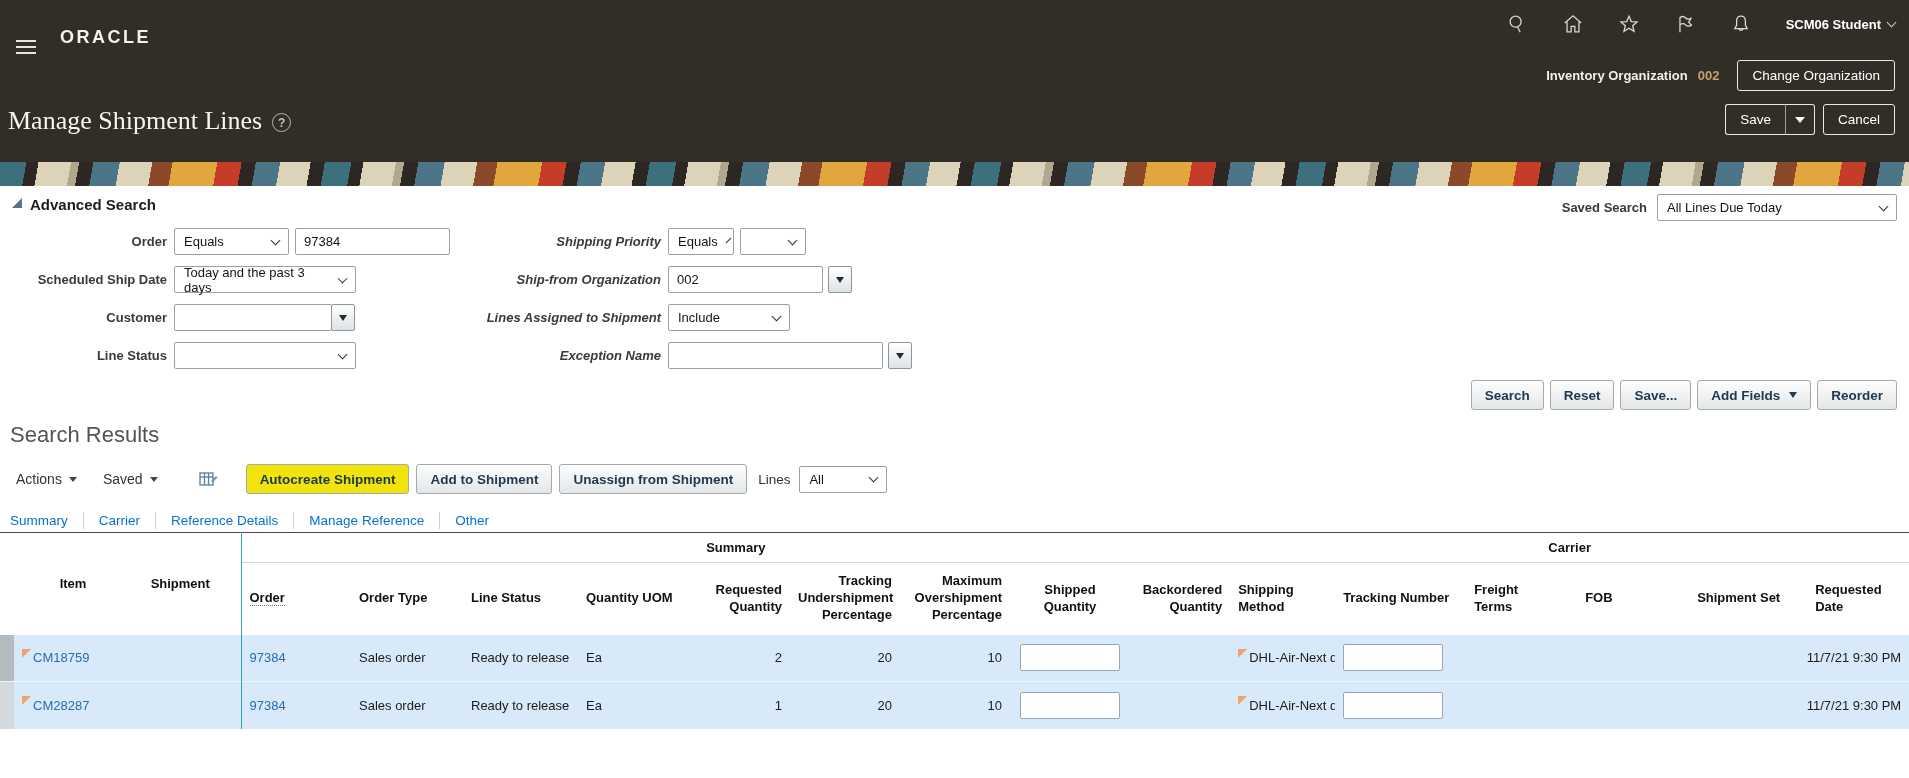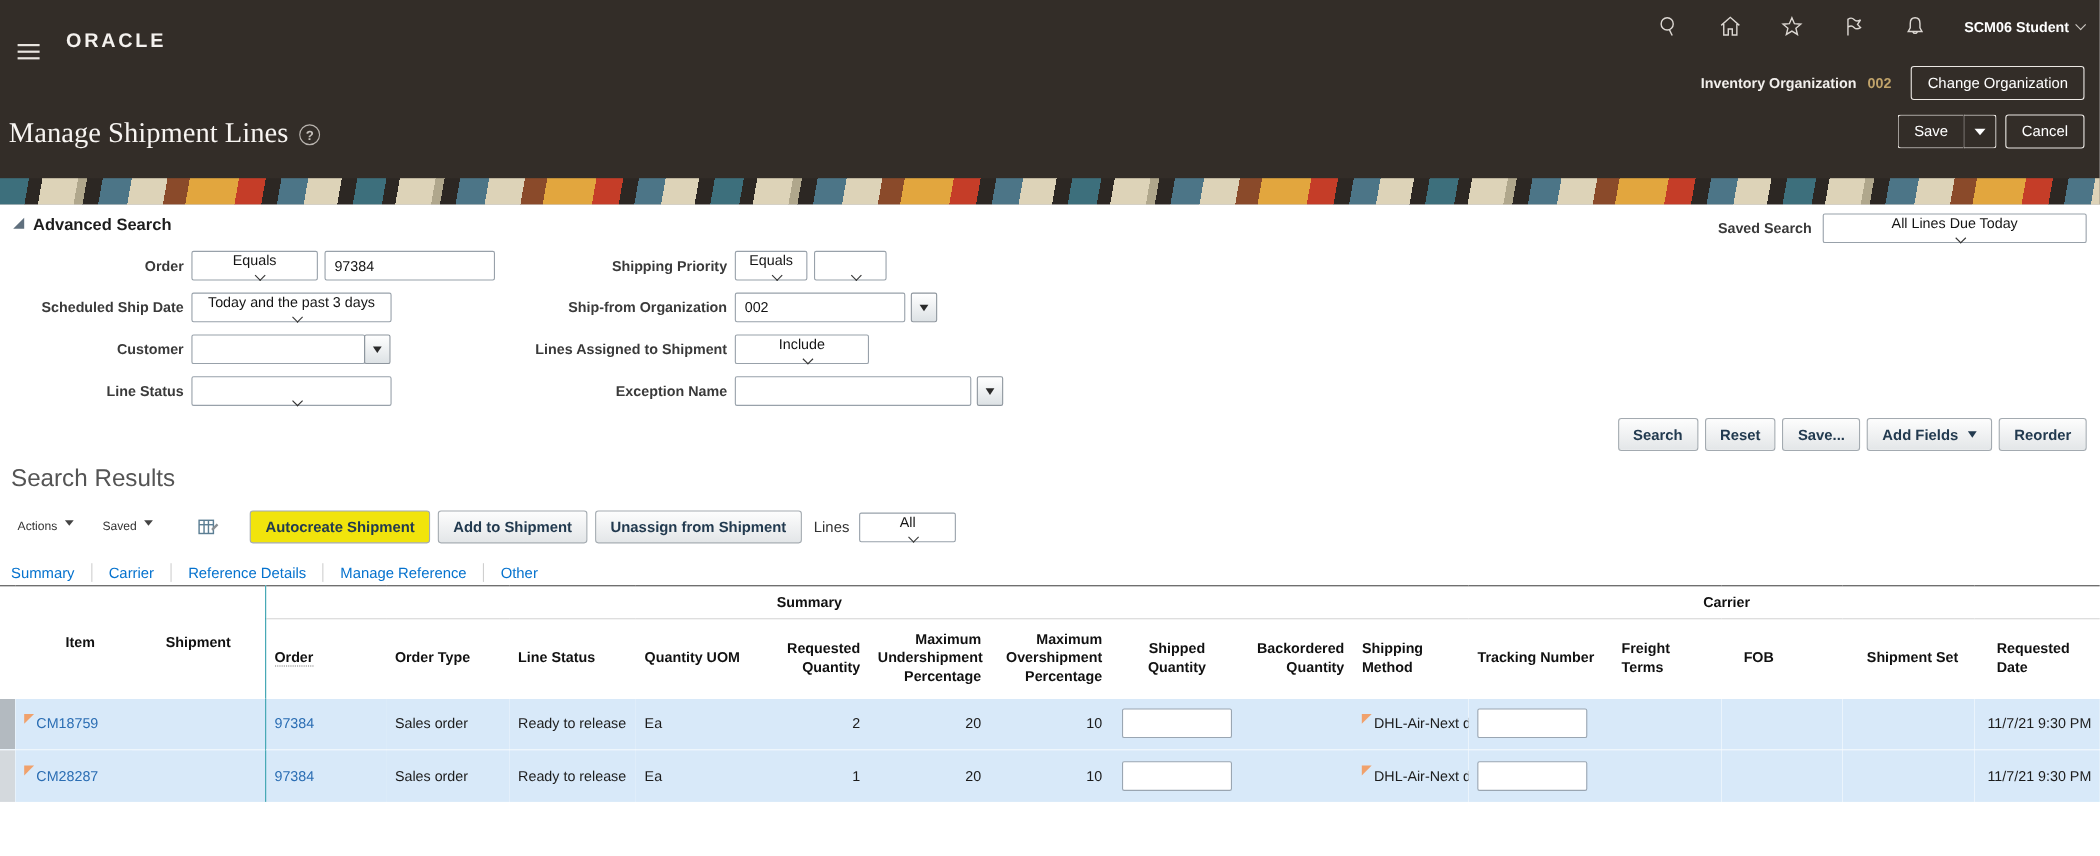--- a/index.html
+++ b/index.html
@@ -39,38 +39,38 @@
       #e2a63e 170px 214px, #c53d28 214px 238px, #2c2723 238px 252px, #4c7587 252px 276px,
       #ddd3b8 276px 306px, #2c2723 306px 320px); }
 
   
   .advs { position:absolute; top:186px; left:0; width:1909px; height:234px; background:#fff; }
   .as-head { position:absolute; top:10px; left:12px; display:flex; align-items:center; gap:8px; cursor:pointer; }
   .disc-tri { width:0; height:0; border-bottom:10px solid #60707e; border-left:10px solid transparent; margin-top:-3px; }
   .as-title { font-size:15px; font-weight:700; color:#1d1d1d; }
   .saved { position:absolute; top:8px; right:12px; display:flex; align-items:center; gap:10px; }
   .lbl { font-size:13px; font-weight:700; color:#3a3a3a; white-space:nowrap; }
-  .sel { display:inline-flex; align-items:center; justify-content:space-between; border:1px solid #98a1aa; border-radius:2px; background:#fff; height:27px; padding:0 9px; font-size:13px; color:#141414; cursor:pointer;flex-direction:column; }
+  .sel { display:inline-flex; align-items:center; justify-content:space-between; border:1px solid #98a1aa; border-radius:2px; background:#fff; height:27px; padding:0 9px; font-size:13px; color:#141414; cursor:pointer; }
   .sel .chev { border-color:#333; margin-top:-3px; margin-left:10px; }
   .txt { border:1px solid #98a1aa; border-radius:2px; height:27px; padding:0 8px; font-size:13px; color:#141414; font-family:inherit; }
   .ddbtn { width:24px; height:27px; border:1px solid #8d959d; border-radius:2px; background:linear-gradient(#ffffff,#dde2e5); display:inline-flex; align-items:center; justify-content:center; cursor:pointer; }
   .tri-d { width:0; height:0; border-left:4.5px solid transparent; border-right:4.5px solid transparent; border-top:6px solid #2a2a2a; }
   .frow { position:absolute; display:flex; align-items:center; }
   .frow .lbl { display:inline-block; text-align:right; margin-right:7px; }
-  .lw { width:155px; } .rw { width:175px; }
+  .lw { width:155px; } .rw { width:175px;font-style:italic; }
 
   .as-btns { position:absolute; top:194px; right:12px; display:flex; gap:6px; }
   .btn { background:linear-gradient(#fdfdfd,#e3e6e8); border:1px solid #a3aab0; border-radius:3px; font-weight:700; font-size:13.5px; color:#223a4f; padding:0 13px; height:30px; cursor:pointer; font-family:inherit; display:inline-flex; align-items:center; gap:9px; }
   .btn .tri-d { border-top-color:#223a4f; }
 
   
   .results { position:absolute; top:420px; left:0; width:1909px; bottom:0; background:#fff; }
   .res-title { position:absolute; top:2px; left:10px; font-size:22px; color:#545454; font-weight:400; }
   .toolbar { position:absolute; top:44px; left:16px; right:0; height:30px; display:flex; align-items:center; }
-  .menu { display:flex; gap:7px; font-size:11px; color:#333; cursor:pointer; margin-right:26px; }
+  .menu { display:flex; align-items:center; gap:7px; font-size:14px; color:#333; cursor:pointer; margin-right:26px; }
   .tri-s { width:0; height:0; border-left:4px solid transparent; border-right:4px solid transparent; border-top:5px solid #444; }
   .gicon { margin:0 28px 0 14px; cursor:pointer; display:block; }
   .tb-btn { margin-right:7px; }
   .hl { background:#f1e40c; }
   .lines { display:flex; align-items:center; gap:9px; margin-left:4px; font-size:13.5px; color:#333; }
 
   .subtabs { position:absolute; top:92px; left:10px; display:flex; align-items:center; }
   .stab { color:#0572ce; font-size:13.5px; cursor:pointer; white-space:nowrap; }
   .stsep { width:1px; height:17px; background:#cfcfcf; margin:0 15px; }
 
@@ -325,21 +325,21 @@
           <th class="nob rs2 freeze ta-c" rowspan="2">Shipment</th>
           <th colspan="9">Summary</th>
           <th colspan="6">Carrier</th>
         </tr>
         <tr class="cols">
           <th class="ta-l"><span class="sortable">Order</span></th>
           <th class="ta-l">Order Type</th>
           <th class="ta-l">Line Status</th>
           <th class="ta-l">Quantity UOM</th>
           <th class="ta-r">Requested Quantity</th>
-          <th class="ta-r">Maximum Undershipment Percentage</th>
+          <th class="ta-r">Tracking Undershipment Percentage</th>
           <th class="ta-r">Maximum Overshipment Percentage</th>
           <th class="ta-c">Shipped Quantity</th>
           <th class="ta-r">Backordered Quantity</th>
           <th class="ta-l">Shipping Method</th>
           <th class="ta-l">Tracking Number</th>
           <th class="ta-l" style="padding-left:14px">Freight Terms</th>
           <th class="ta-l" style="padding-left:20px">FOB</th>
           <th class="ta-l" style="padding-left:22px">Shipment Set</th>
           <th class="ta-l" style="padding-left:20px">Requested Date</th>
         </tr>

